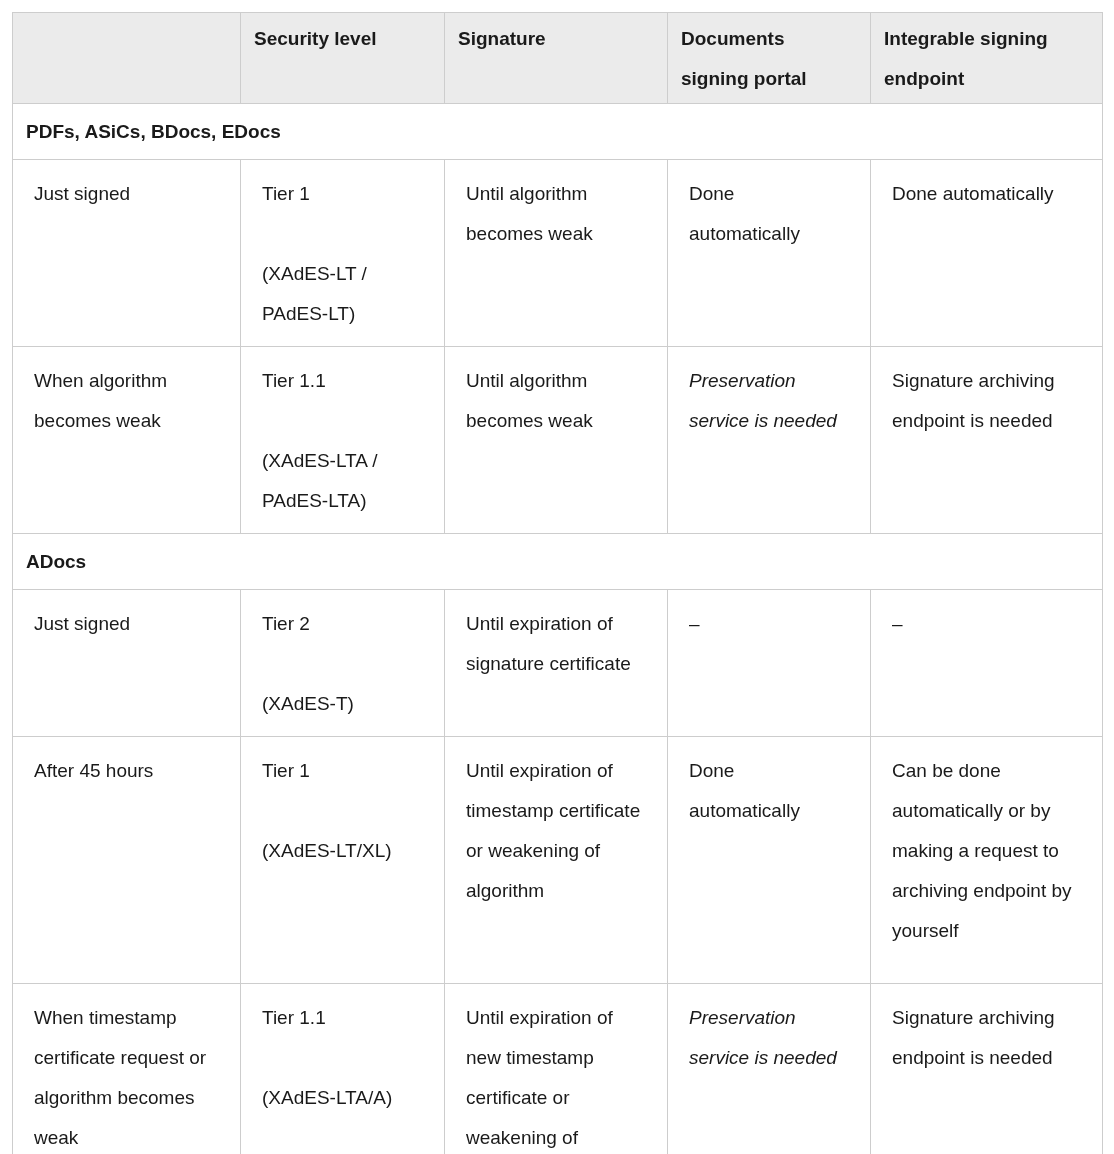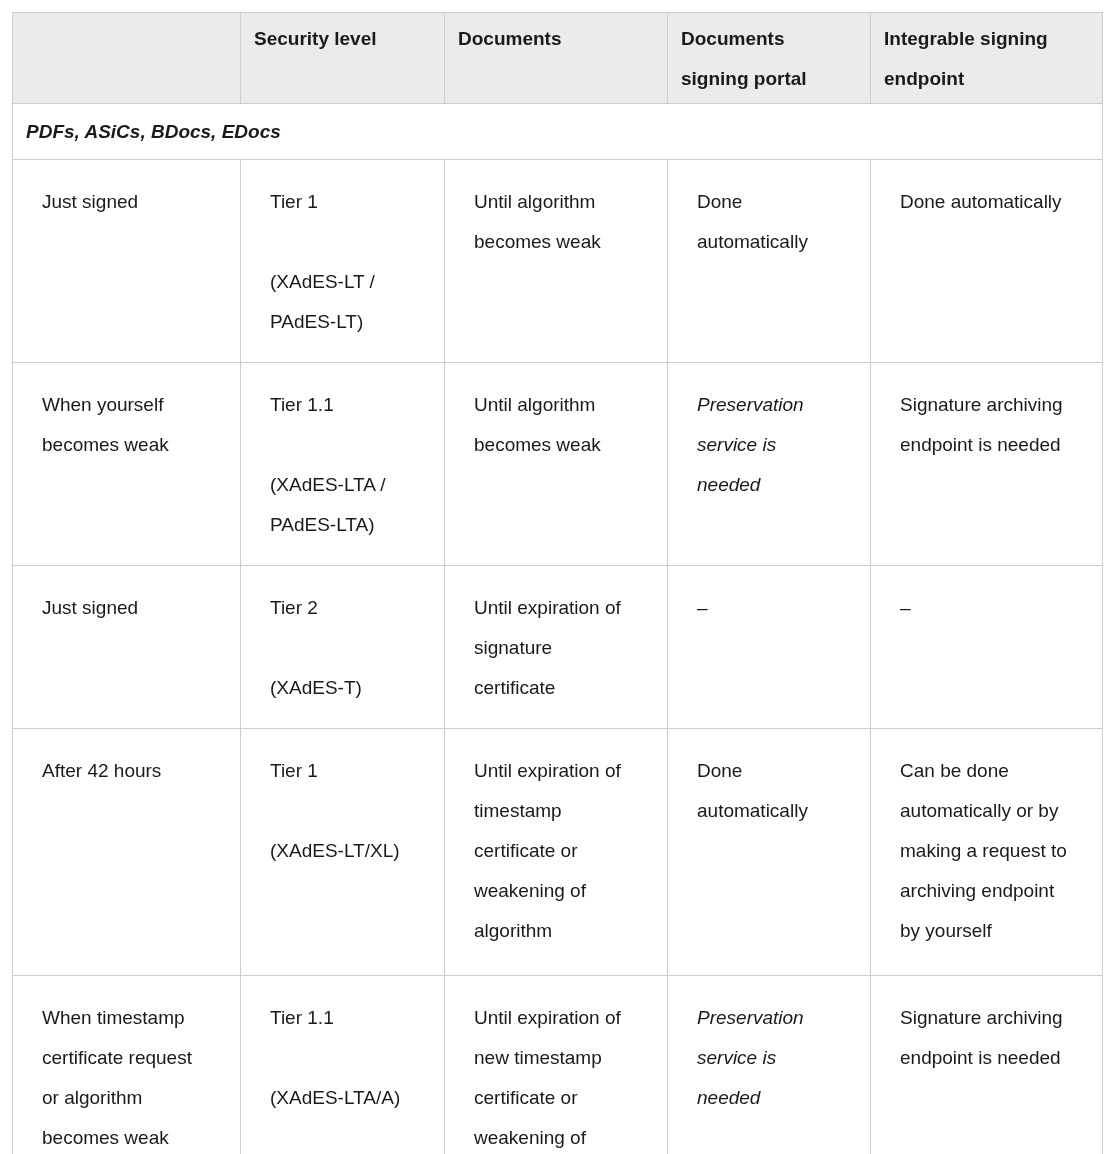--- a/index.html
+++ b/index.html
@@ -34,25 +34,25 @@
     word-wrap: break-word;
   }
   .tbl th {
     background: #ebebeb;
     font-weight: 700;
   }
   .tbl td.section-cell {
     font-weight: 700;
     padding-top: 8px;
   }
-  .cell p { margin: 16px; }
+  .cell p { margin: 8px; }
   .cell p + p { margin-top: 40px; }
   .italic { font-style: italic; }
   .r-head { height: 88px; }
-  .r-sec  { height: 56px; font-style: italic; }
+  .r-sec  { height: 56px; }
   .r-a1   { height: 168px; }
   .r-a2   { height: 172px; }
   .r-b1   { height: 132px; }
   .r-b2   { height: 247px; }
   .r-b3   { height: 210px; }
 </style>
 </head>
 <body>
 
 <div class="page">
@@ -62,21 +62,21 @@
       <col style="width:204px">
       <col style="width:223px">
       <col style="width:203px">
       <col style="width:232px">
     </colgroup>
 
     <tbody>
         <tr class="r-head">
       <th></th>
       <th>Security level</th>
-      <th>Documents</th>
+      <th>Signature</th>
       <th>Documents signing portal</th>
       <th>Integrable signing endpoint</th>
     </tr>
 
     <tr class="r-sec">
       <td class="section-cell" colspan="5">PDFs, ASiCs, BDocs, EDocs</td>
     </tr>
 
     <tr class="r-a1">
       <td class="cell">
@@ -92,37 +92,40 @@
       <td class="cell">
         <p>Done automatically</p>
       </td>
       <td class="cell">
         <p>Done automatically</p>
       </td>
     </tr>
 
     <tr class="r-a2">
       <td class="cell">
-        <p>When yourself becomes weak</p>
+        <p>When algorithm becomes weak</p>
       </td>
       <td class="cell">
         <p>Tier 1.1</p>
         <p>(XAdES-LTA / PAdES-LTA)</p>
       </td>
       <td class="cell">
         <p>Until algorithm becomes weak</p>
       </td>
       <td class="cell italic">
         <p>Preservation service is needed</p>
       </td>
       <td class="cell">
         <p>Signature archiving endpoint is needed</p>
       </td>
     </tr>
 
+    <tr class="r-sec">
+      <td class="section-cell" colspan="5">ADocs</td>
+    </tr>
 
     <tr class="r-b1">
       <td class="cell">
         <p>Just signed</p>
       </td>
       <td class="cell">
         <p>Tier 2</p>
         <p>(XAdES-T)</p>
       </td>
       <td class="cell">
@@ -131,21 +134,21 @@
       <td class="cell">
         <p>–</p>
       </td>
       <td class="cell">
         <p>–</p>
       </td>
     </tr>
 
     <tr class="r-b2">
       <td class="cell">
-        <p>After 42 hours</p>
+        <p>After 45 hours</p>
       </td>
       <td class="cell">
         <p>Tier 1</p>
         <p>(XAdES-LT/XL)</p>
       </td>
       <td class="cell">
         <p>Until expiration of timestamp certificate or weakening of algorithm</p>
       </td>
       <td class="cell">
         <p>Done automatically</p>

